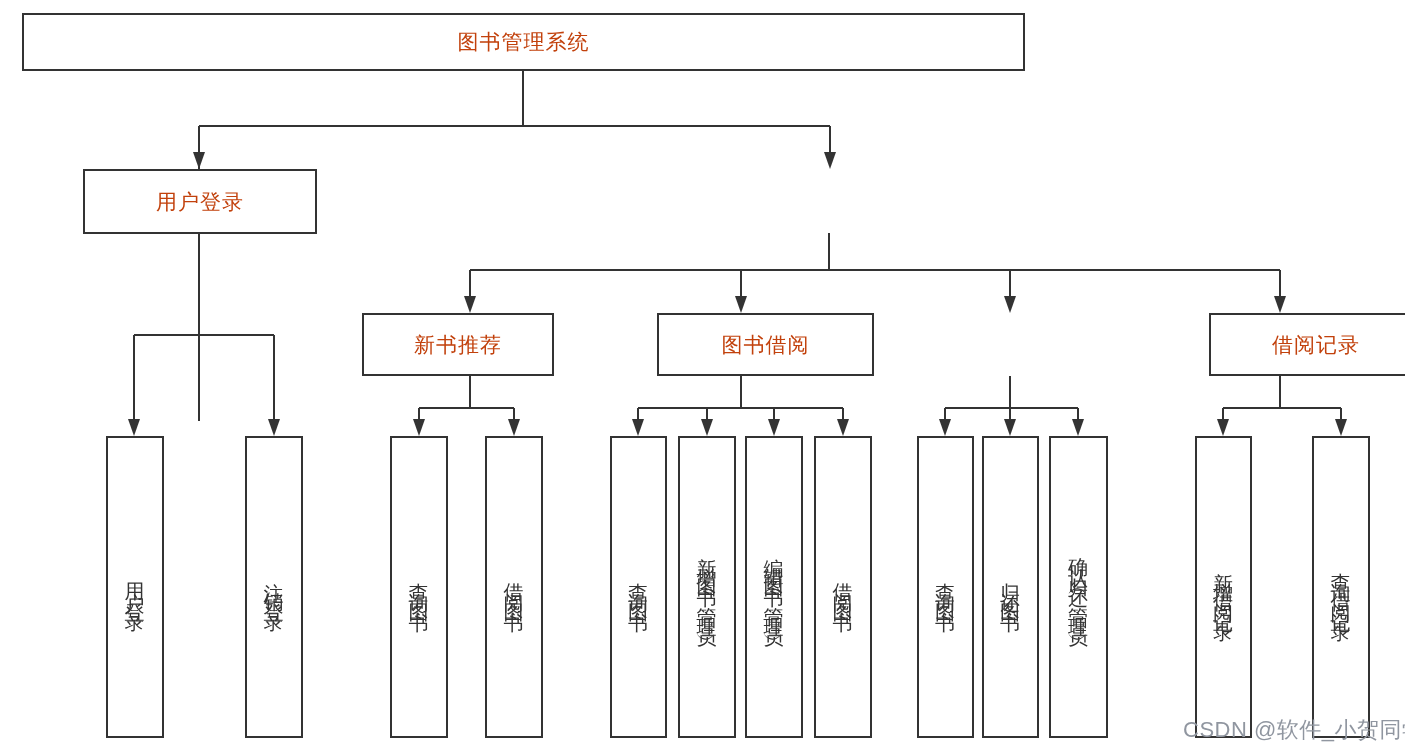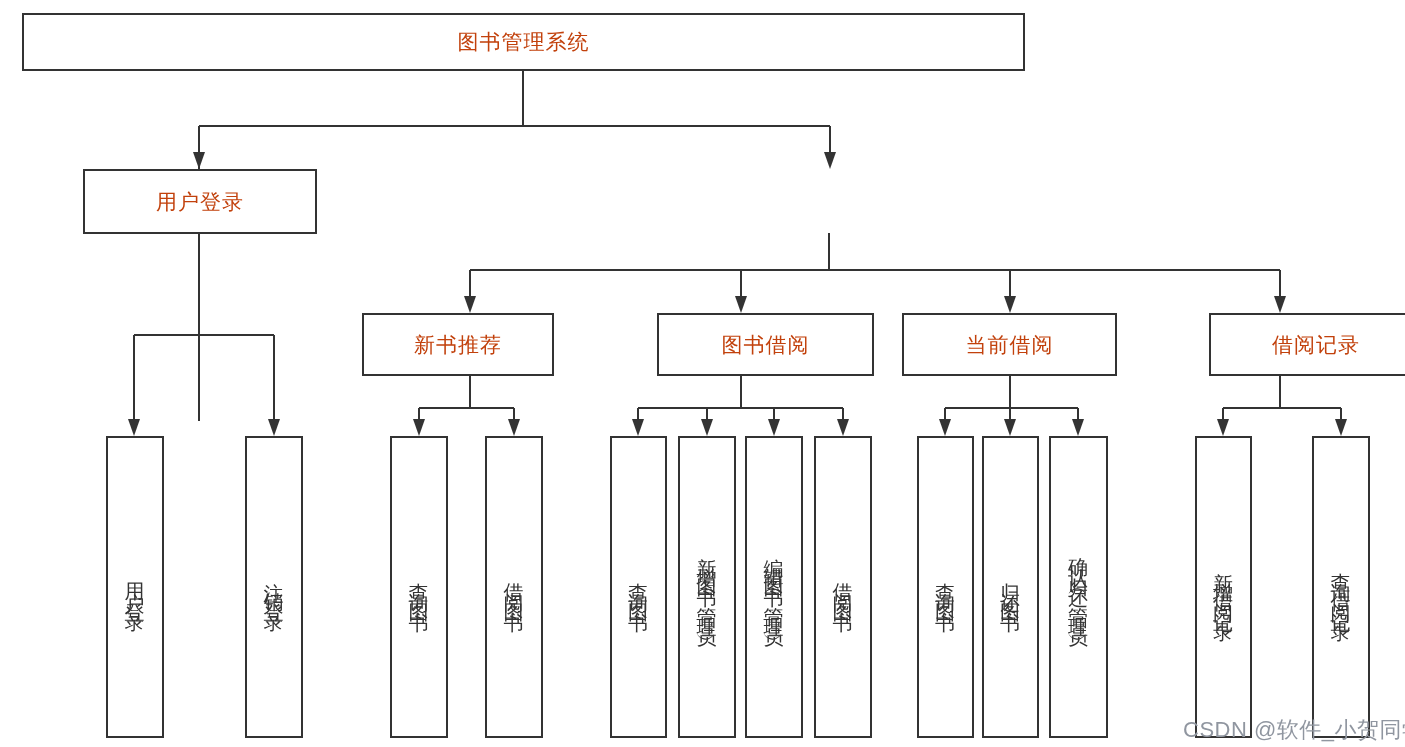--- a/index.html
+++ b/index.html
@@ -112,23 +112,20 @@
   <div class="hbox" style="left:83px;top:169px;width:234px;height:65px;">
     <span>用户登录</span>
   </div>
 
   <div class="hbox" style="left:362px;top:313px;width:192px;height:63px;">
     <span>新书推荐</span>
   </div>
   <div class="hbox" style="left:633px;top:313px;width:217px;height:63px;margin-left:24px;">
     <span>图书借阅</span>
   </div>
-  <div class="hbox" style="left:902px;top:313px;width:215px;height:63px;">
-    <span>当前借阅</span>
-  </div>
   <div class="hbox" style="left:1173px;top:313px;width:214px;height:63px;margin-left:36px;">
     <span>借阅记录</span>
   </div>
 
   <div class="vbox" style="left:106px;width:58px;">
     <span class="vtext">用户登录</span>
   </div>
   <div class="vbox" style="left:245px;width:58px;">
     <span class="vtext">注销登录</span>
   </div>

